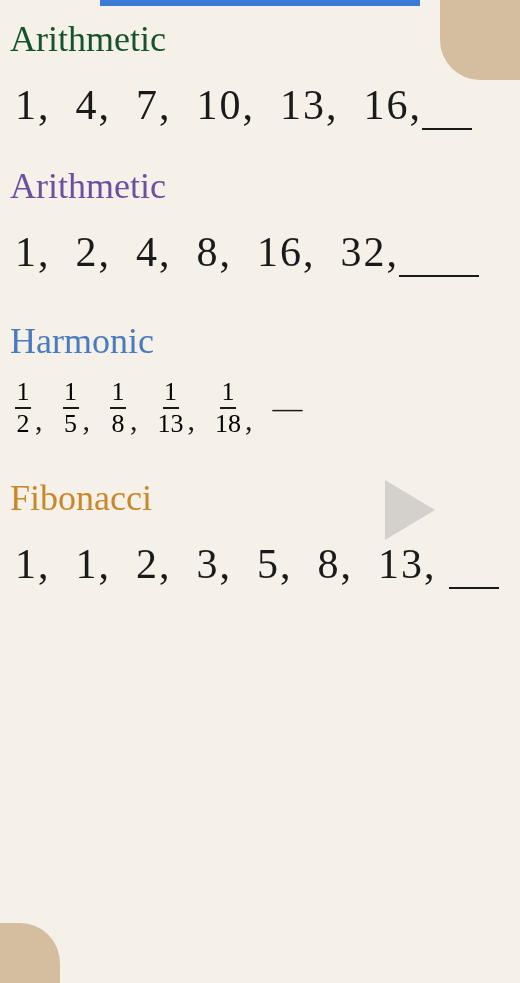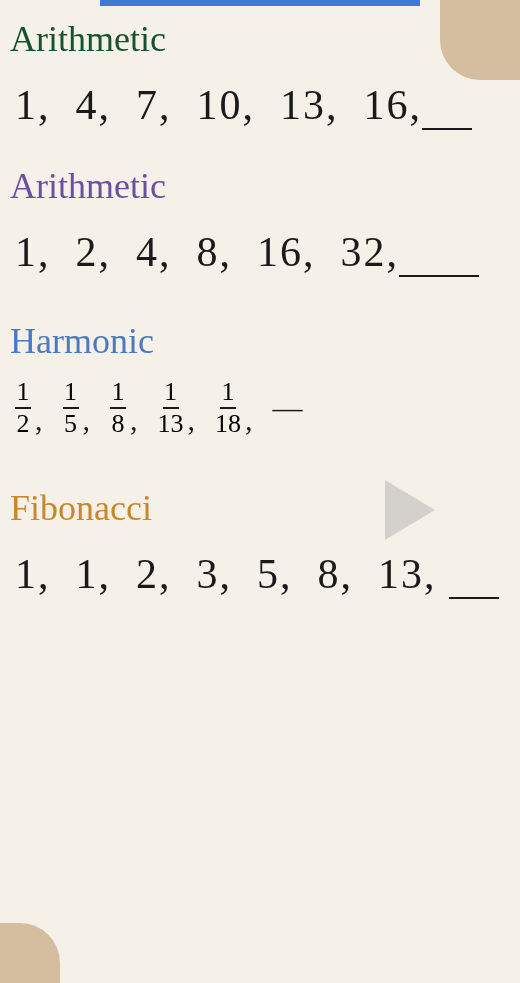--- a/index.html
+++ b/index.html
@@ -246,20 +246,20 @@
           <span class="denominator">18</span>
         </div>
         <span class="comma">,</span>
       </div>
 
       <span class="dash">—</span>
 
     </div>
   </div>
 
-  <div class="section" style="margin-top: 48px;">
+  <div class="section" style="margin-top: 38px;">
     <div class="section-title fibonacci">Fibonacci</div>
     <div class="sequence">
       <span>1,&nbsp; 1,&nbsp; 2,&nbsp; 3,&nbsp; 5,&nbsp; 8,&nbsp; 13,&nbsp;<span class="blank-line"></span></span>
     </div>
   </div>
 
 </div>
 
 </body></html>

